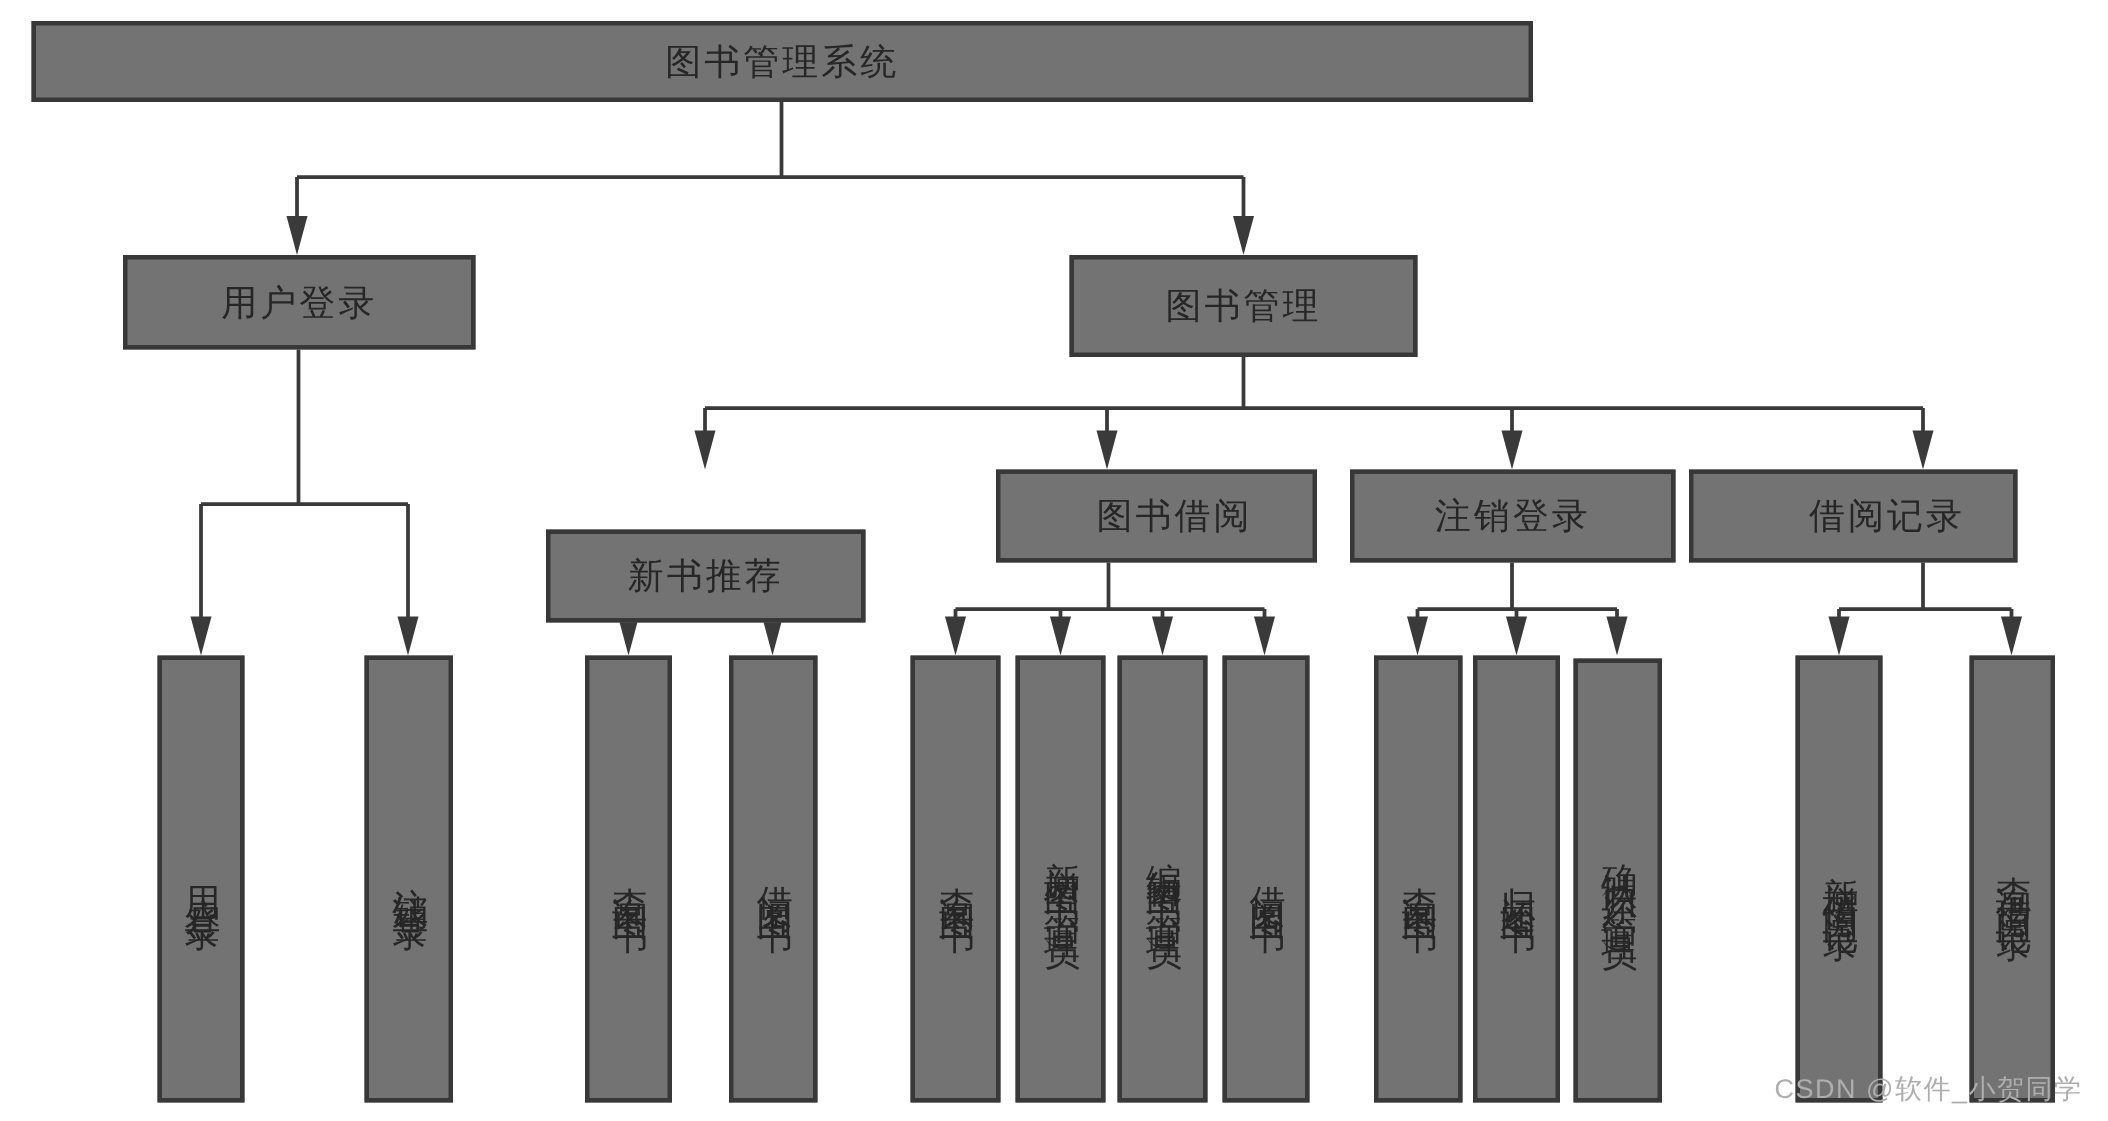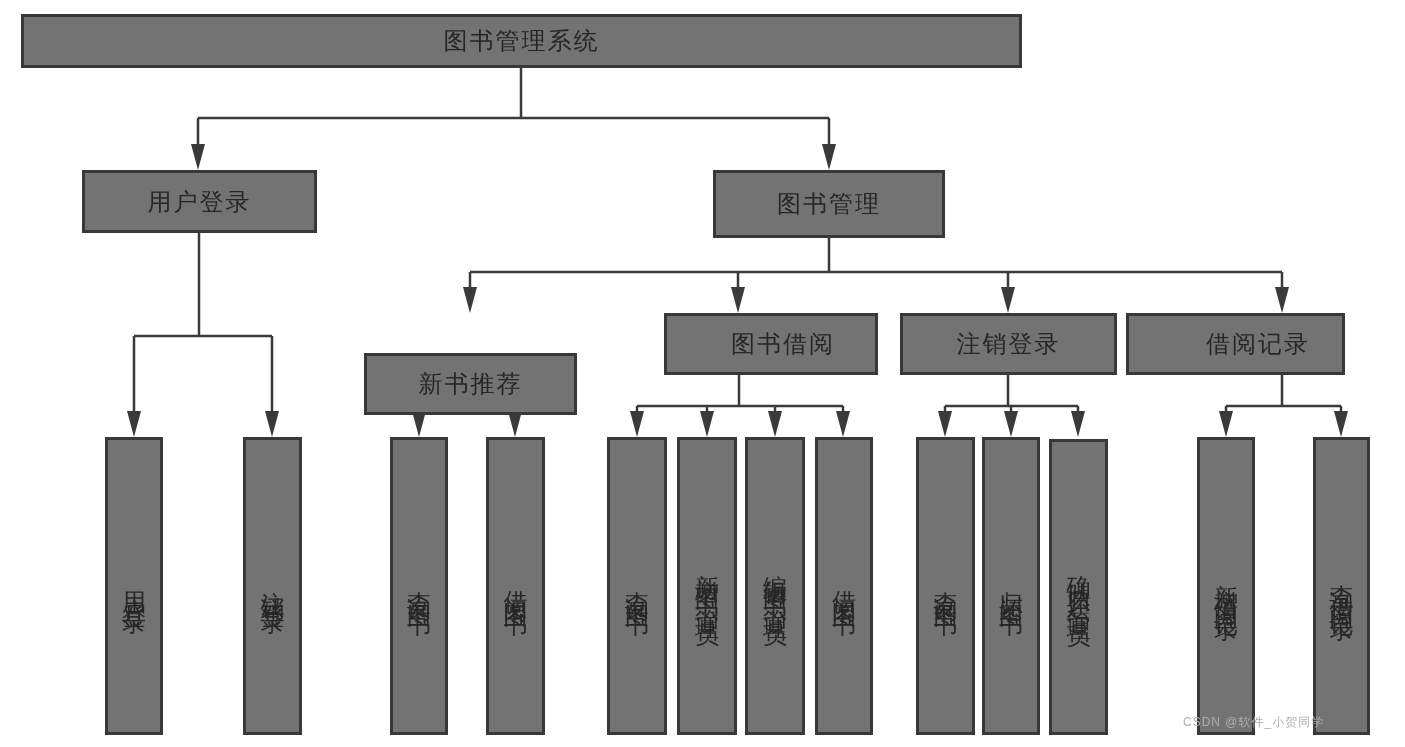--- a/index.html
+++ b/index.html
@@ -38,21 +38,21 @@
     text-orientation: mixed;
     font-size: 24px;
     letter-spacing: 7px;
     line-height: 1;
     white-space: nowrap;
   }
   .watermark {
     position: absolute;
     left: 1183px;
     top: 714px;
-    font-size: 12px;
+    font-size: 18px;
     letter-spacing: 1px;
     color: #aeaeae;
     white-space: nowrap;
     z-index: 5;
   }
 </style>
 </head>
 <body>
 
 <div class="canvas">

